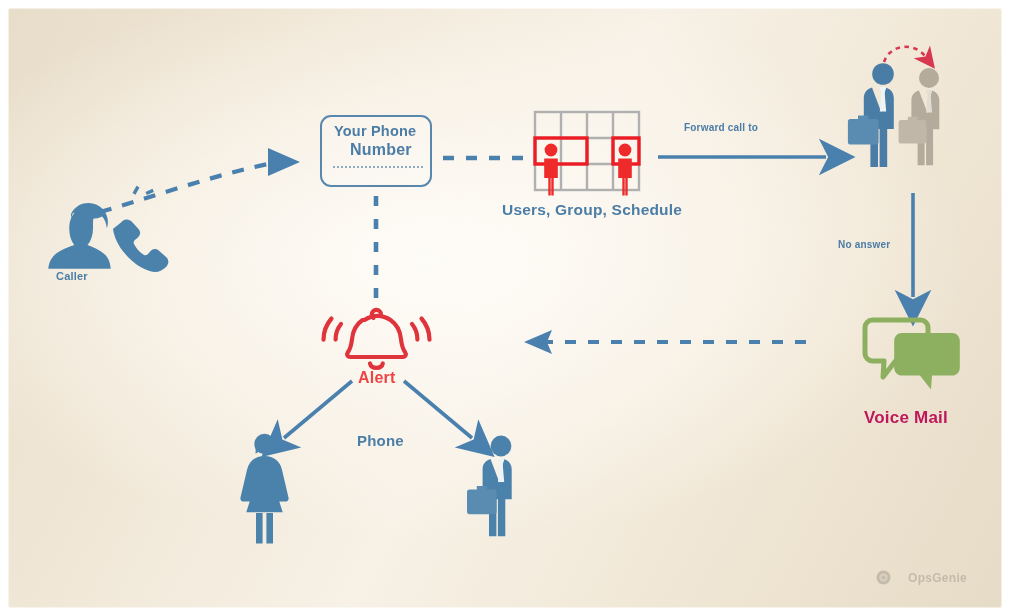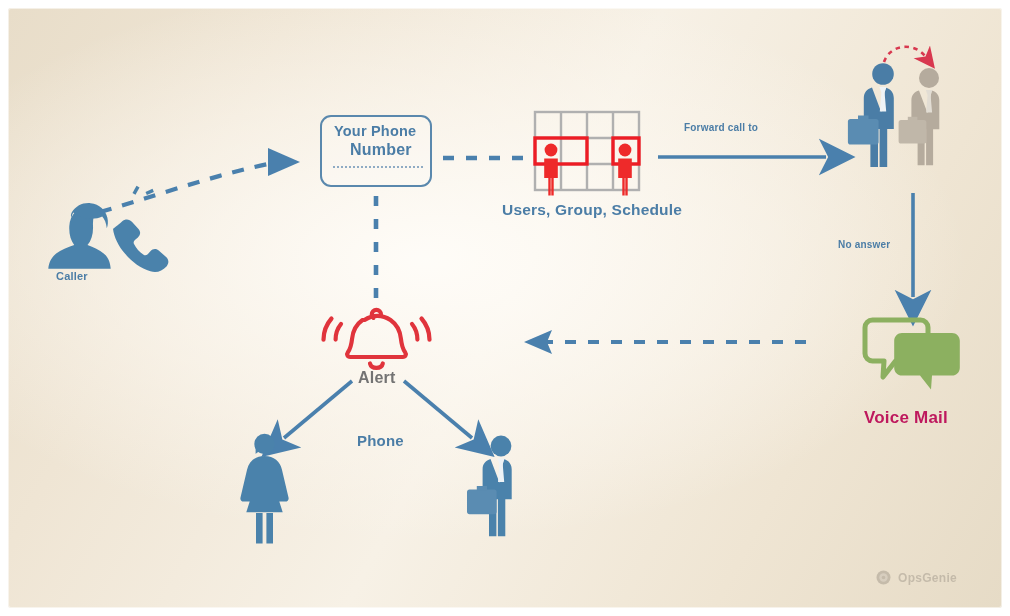--- a/index.html
+++ b/index.html
@@ -35,21 +35,21 @@
     height: 616px;
   }
   .lbl {
     position: absolute;
     white-space: nowrap;
     font-weight: bold;
     letter-spacing: 0.2px;
     -webkit-font-smoothing: antialiased;
   }
   .lbl-blue  { color: #4b7da6; }
-  .lbl-red   { color: #737373; }
+  .lbl-red   { color: #ef4444; }
   .lbl-green { color: #be185d; }
 
   #lbl-caller      { left: 56px;  top: 270px; font-size: 11px; }
   #lbl-phonebox-l1 { left: 334px; top: 123px; font-size: 14.5px; }
   #lbl-phonebox-l2 { left: 350px; top: 141px; font-size: 16px; }
   #lbl-usersgroup  { left: 502px; top: 201px; font-size: 15.5px; }
   #lbl-forward     { left: 684px; top: 122px; font-size: 10px; }
   #lbl-noanswer    { left: 838px; top: 239px; font-size: 10px; text-align: right; }
   #lbl-voicemail   { left: 864px; top: 408px; font-size: 17px; }
   #lbl-alert       { left: 358px; top: 369px; font-size: 16px; }
@@ -73,21 +73,21 @@
     width: 90px;
     height: 0;
     border-top: 2px dotted #8fabc4;
   }
   #watermark {
     position: absolute;
     left: 876px;
     top: 570px;
     display: flex;
     align-items: center;
-    gap: 7px;
+    gap: 17px;
     opacity: 0.55;
   }
   #watermark-text {
     font-size: 12px;
     font-weight: bold;
     color: #a79e90;
     letter-spacing: 0.3px;
   }
 </style>
 </head>

